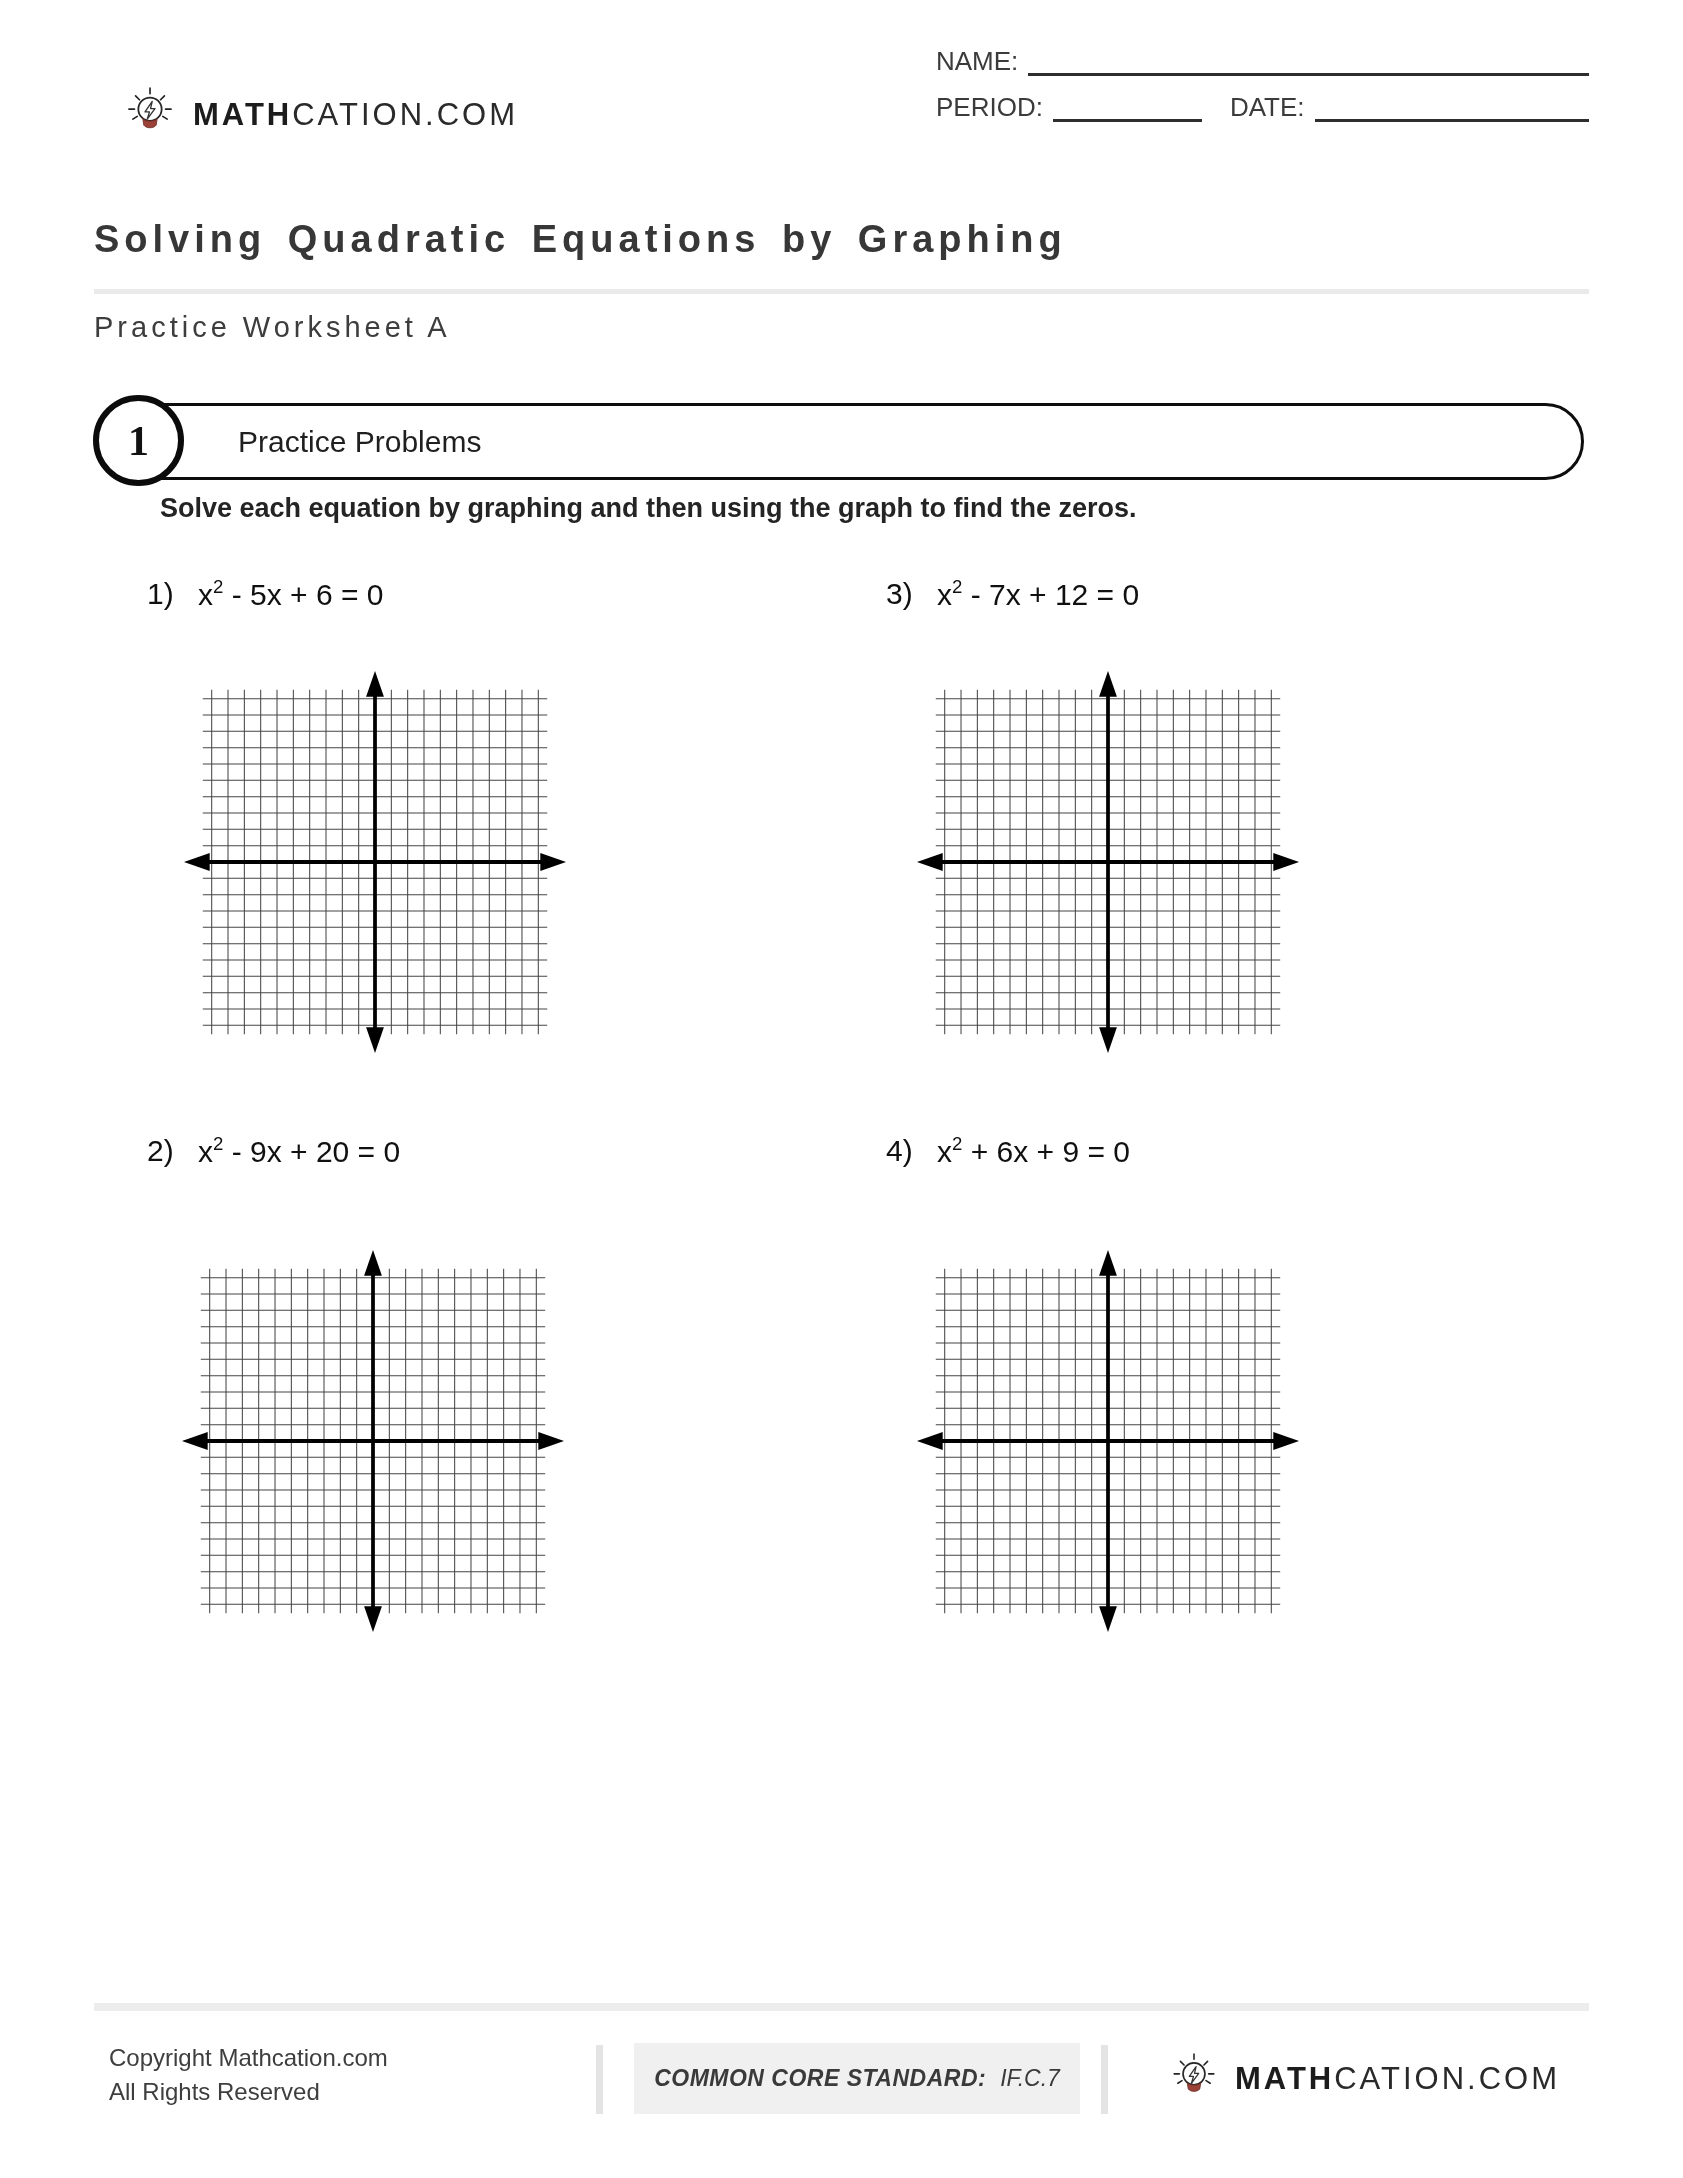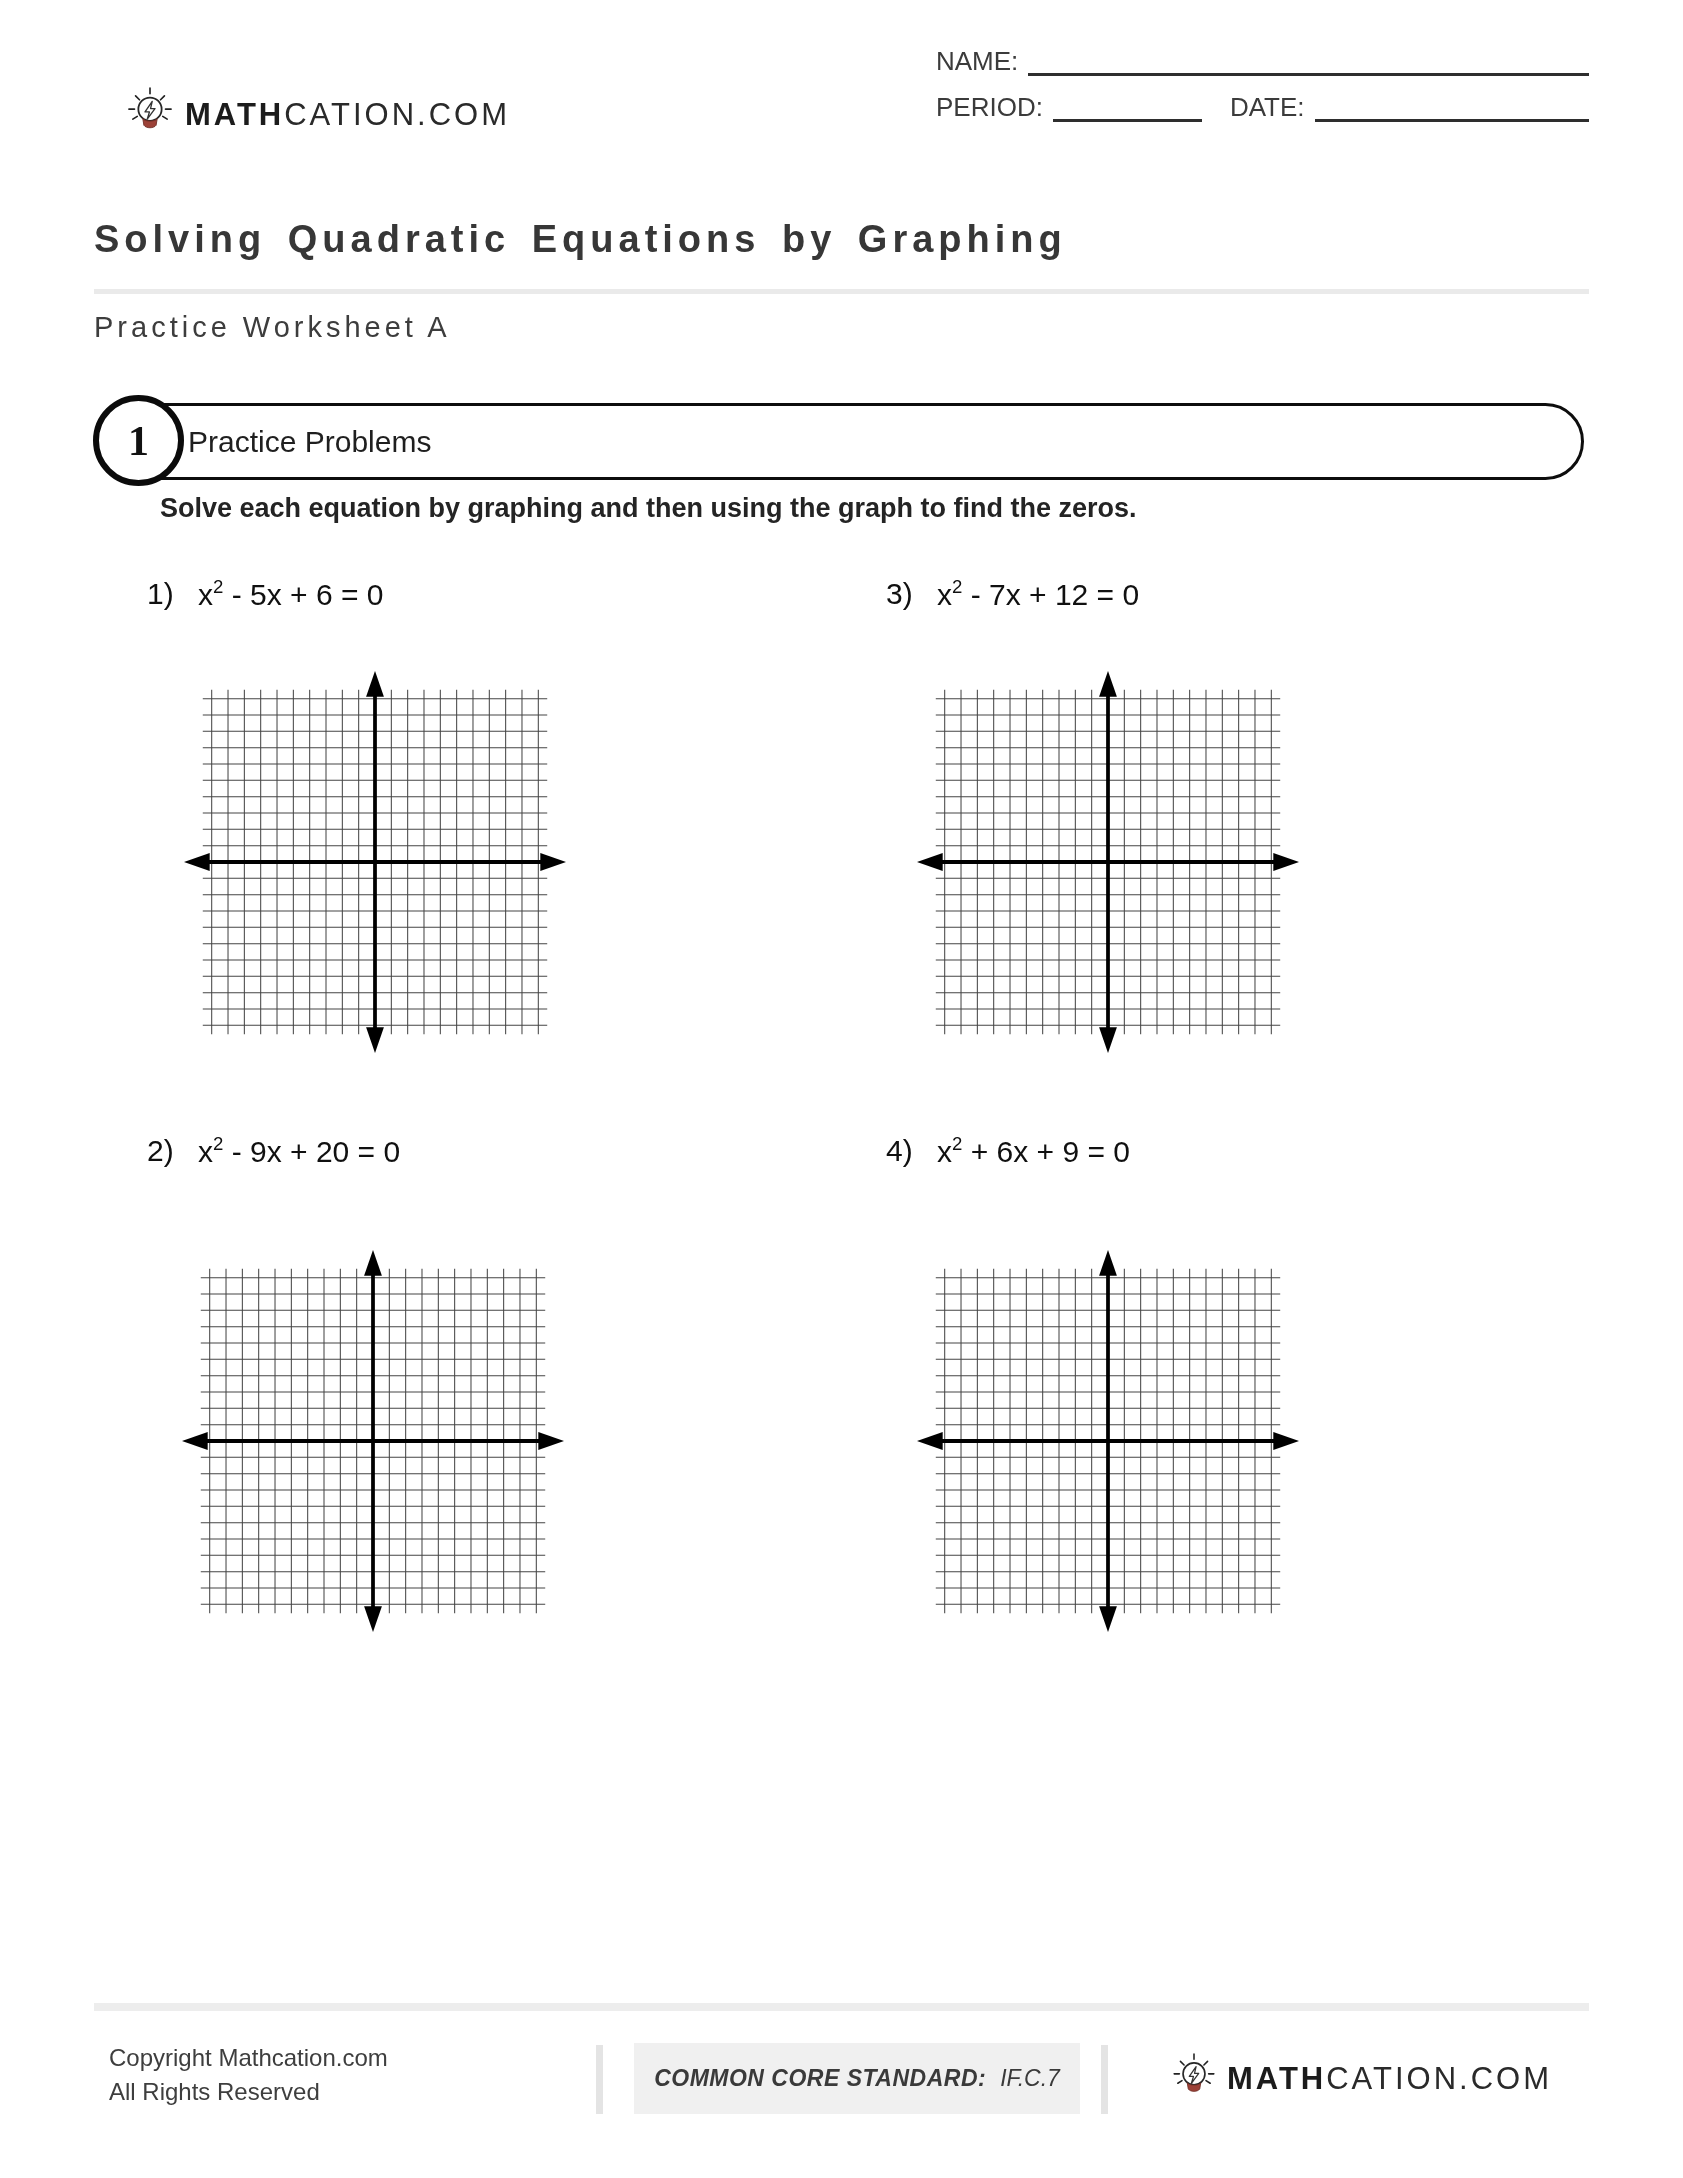--- a/index.html
+++ b/index.html
@@ -3,21 +3,21 @@
 <meta charset="utf-8">
 <style>
   * { margin:0; padding:0; box-sizing:border-box; }
   html,body { background:#fff; }
   .page {
     position:relative; width:1683px; height:2178px; background:#ffffff;
     font-family:"Liberation Sans", sans-serif; color:#1a1a1a; overflow:hidden;
   }
 
   
-  .brand { position:absolute; display:flex; align-items:center; gap:12px; }
+  .brand { position:absolute; display:flex; align-items:center; gap:20px; }
   .brand-header { left:127px; top:87px; }
   .brand-text { font-size:31px; letter-spacing:3px; color:#1c1c1c; white-space:nowrap; }
   .brand-text .b { font-weight:800; }
   .brand-text .r { font-weight:300; color:#2a2a2a; }
 
   
   .idblock { position:absolute; left:936px; top:46px; width:653px; }
   .idrow { display:flex; align-items:flex-end; }
   .idrow + .idrow { margin-top:16px; }
   .idlabel { font-weight:400; font-size:26px; color:#3b3b3b; padding-right:10px; line-height:30px; }
@@ -29,21 +29,21 @@
   
   .title { position:absolute; left:94px; top:218px; font-size:38px; font-weight:700;
            letter-spacing:5px; word-spacing:6px; color:#373737; }
   .rule  { position:absolute; left:94px; top:289px; width:1495px; height:5px; background:#eaeaea; }
   .subtitle { position:absolute; left:94px; top:311px; font-size:29px; font-weight:400;
               letter-spacing:4px; color:#3d3d3d; }
 
   
   .pill { position:absolute; left:119px; top:403px; width:1465px; height:77px;
           border:3px solid #0d0d0d; border-radius:40px; display:flex; align-items:center; background:#fff; }
-  .pill-label { margin-left:66px; font-size:30px; color:#1f1f1f; }
+  .pill-label { margin-left:116px; font-size:30px; color:#1f1f1f; }
   .badge { position:absolute; left:93px; top:395px; width:91px; height:91px; border-radius:50%;
            border:6px solid #0b0b0b; background:#fff; display:flex; align-items:center; justify-content:center;
            font-family:"Liberation Serif", serif; font-weight:700; font-size:42px; color:#111; }
   .instructions { position:absolute; left:160px; top:493px; font-size:27px; font-weight:700; color:#242424; }
 
   
   .problem { position:absolute; display:flex; font-size:30px; color:#101010; }
   .problem .pnum { width:51px; }
   .problem .eq sup { font-size:0.62em; position:relative; top:-1px; }
   .p1 { left:147px; top:577px; }

